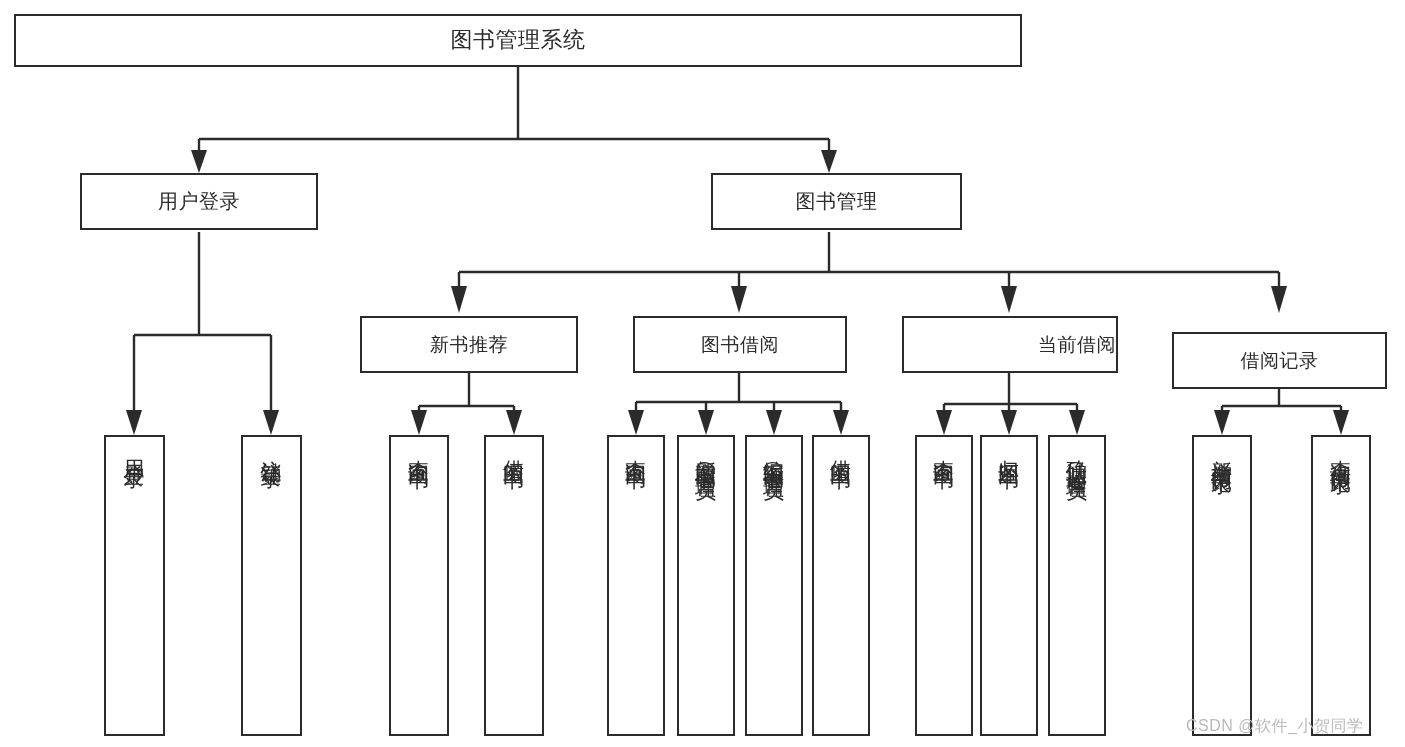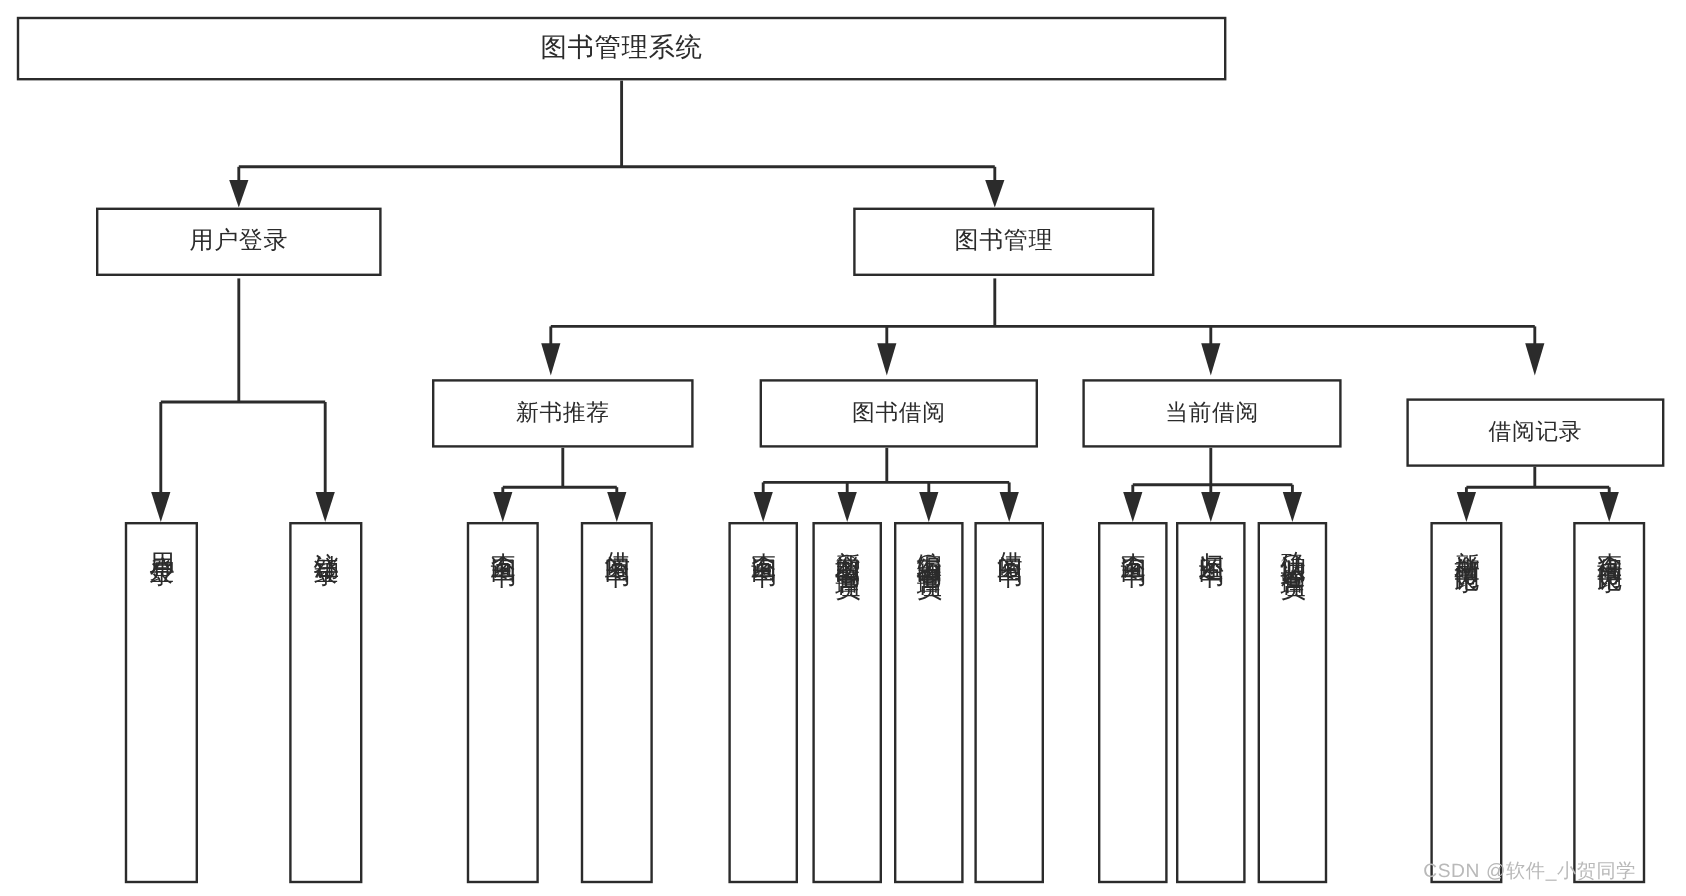--- a/index.html
+++ b/index.html
@@ -171,24 +171,24 @@
   <div class="node lvl-2" style="left:80px; top:173px; width:238px; height:57px;">
     <span class="node-label">用户登录</span>
   </div>
   <div class="node lvl-2" style="left:711px; top:173px; width:251px; height:57px;">
     <span class="node-label">图书管理</span>
   </div>
 
   <div class="node lvl-3" style="left:360px; top:316px; width:218px; height:57px;justify-content:center;">
     <span class="node-label">新书推荐</span>
   </div>
-  <div class="node lvl-3" style="left:633px; top:316px; width:232px; height:57px;">
+  <div class="node lvl-3" style="left:633px; top:316px; width:214px; height:57px;">
     <span class="node-label">图书借阅</span>
   </div>
-  <div class="node lvl-3" style="left:902px; top:316px; width:216px; height:57px;">
+  <div class="node lvl-3" style="left:902px; top:316px; width:216px; height:57px;justify-content:flex-end;">
     <span class="node-label">当前借阅</span>
   </div>
   <div class="node lvl-3" style="left:1172px; top:332px; width:215px; height:57px;">
     <span class="node-label">借阅记录</span>
   </div>
 
   <div class="node leaf" style="left:104px; top:435px; width:61px; height:301px;">
     <span class="node-label">用户登录</span>
   </div>
   <div class="node leaf" style="left:241px; top:435px; width:61px; height:301px;">

